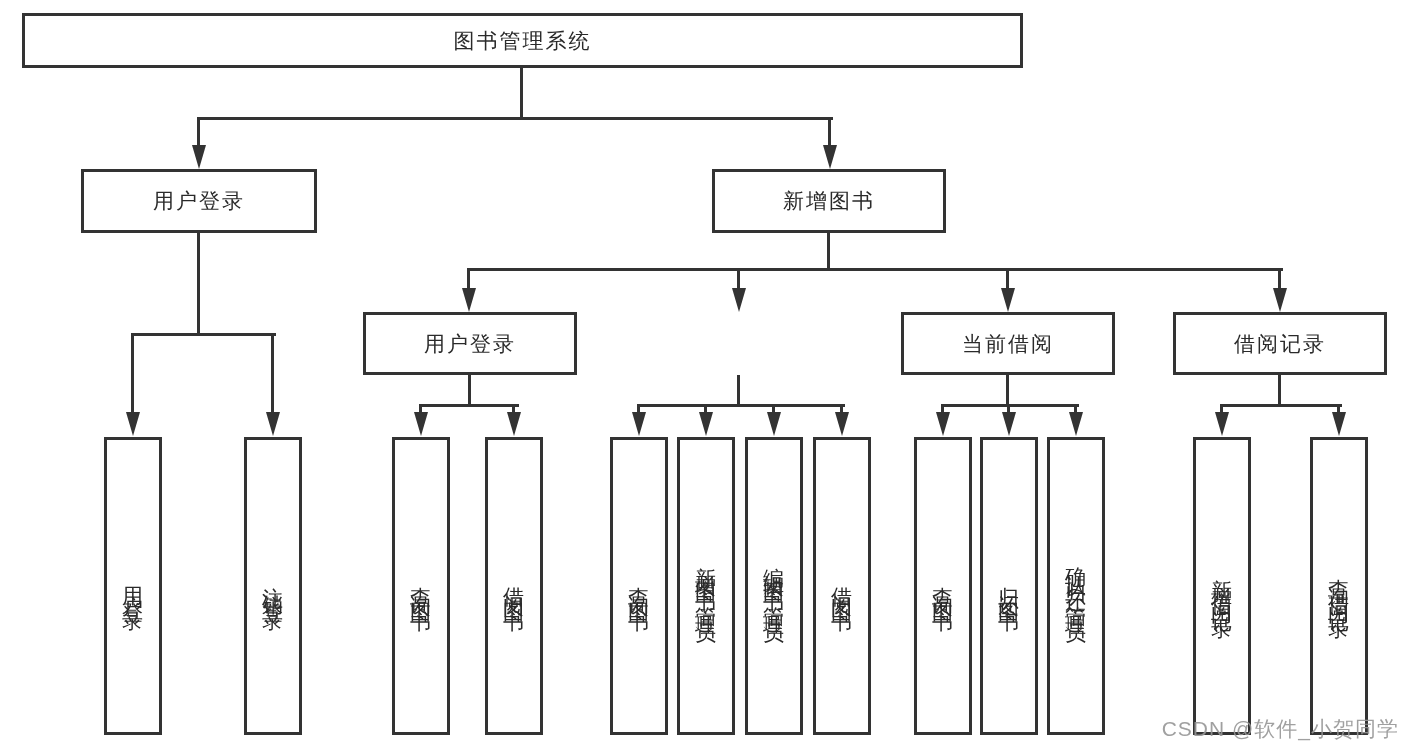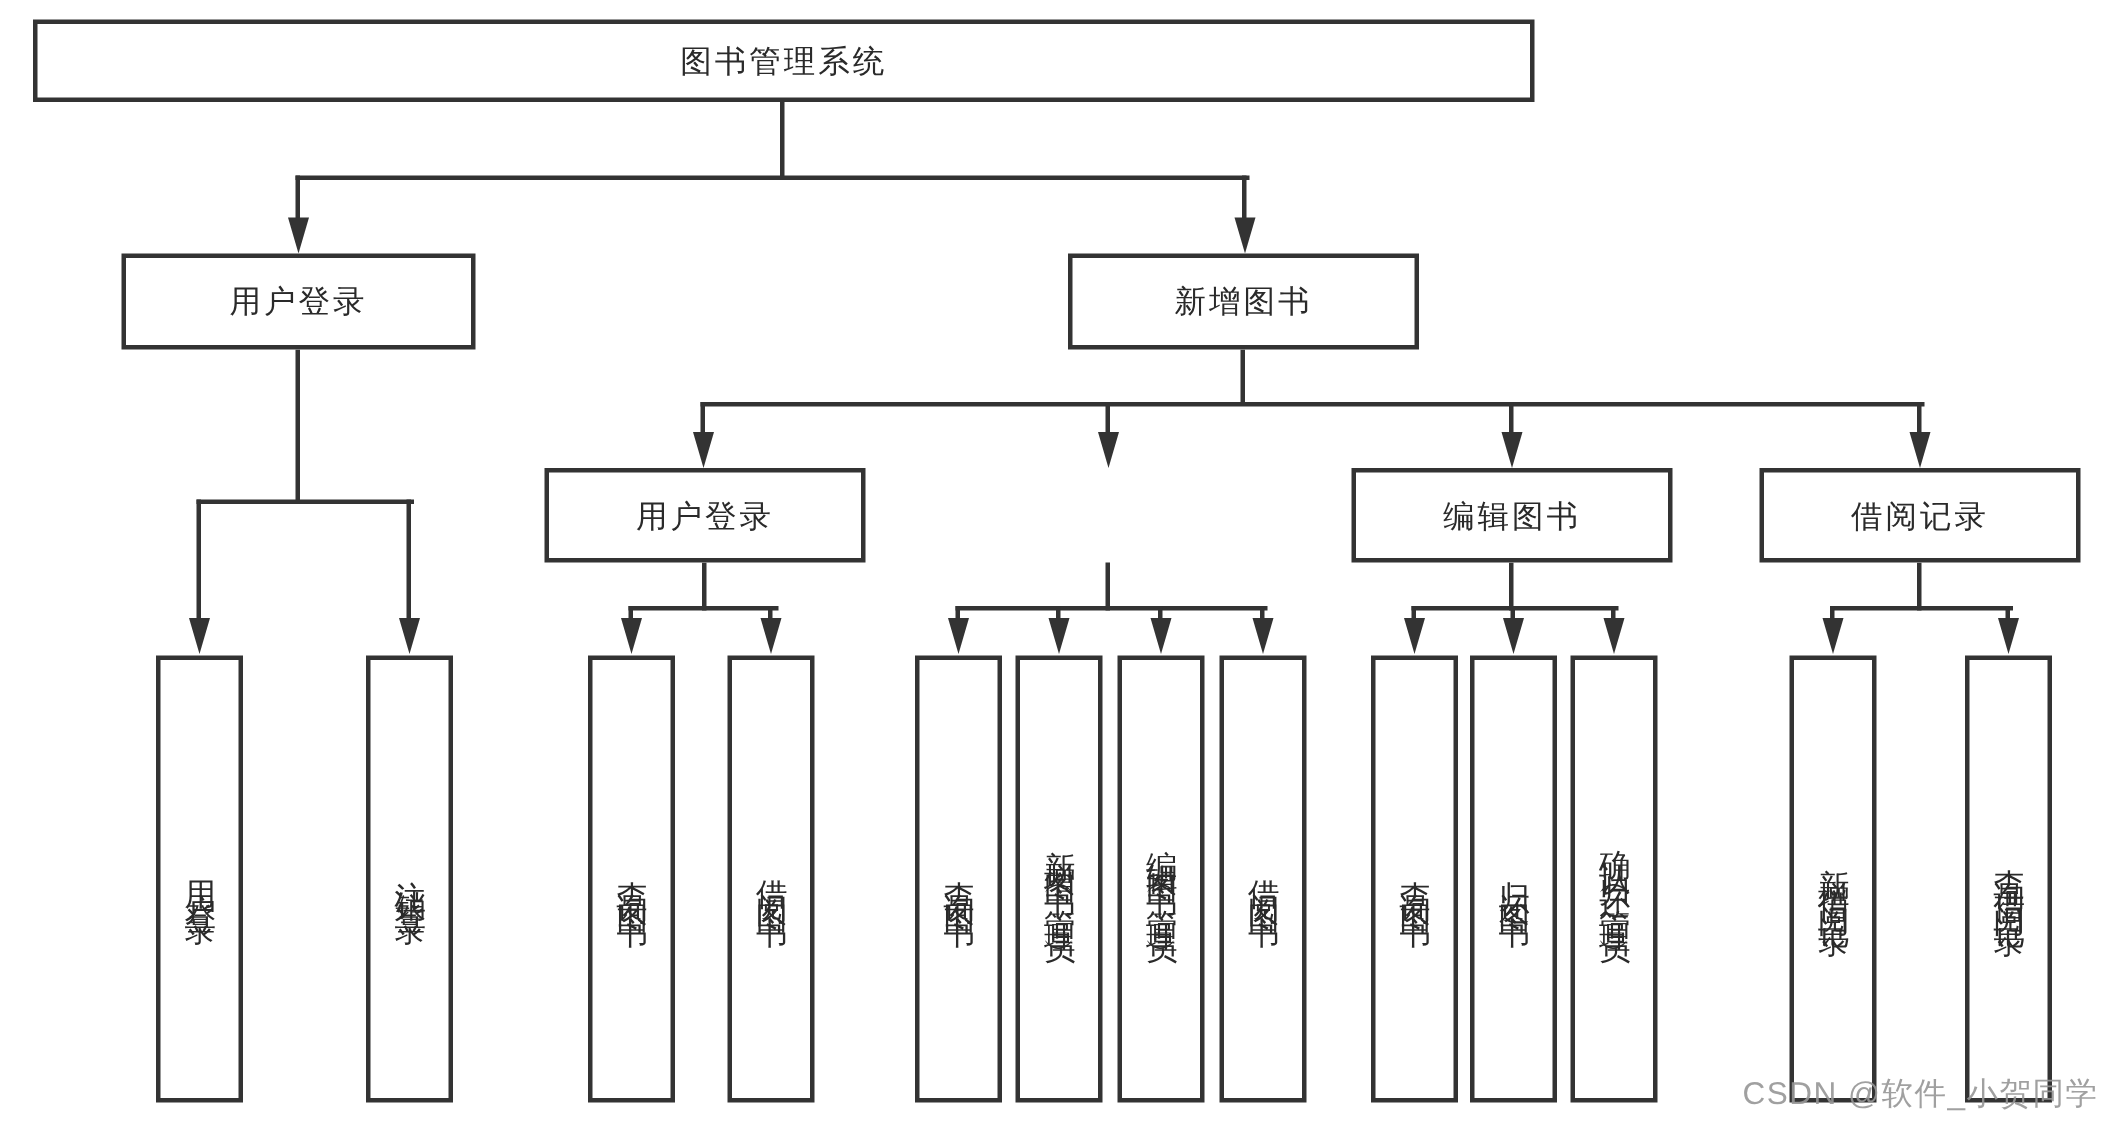--- a/index.html
+++ b/index.html
@@ -79,21 +79,21 @@
 <body>
 
 <div class="canvas">
 
   <div class="box" style="left:22px; top:13px; width:1001px; height:55px;">图书管理系统</div>
 
   <div class="box" style="left:81px; top:169px; width:236px; height:64px;">用户登录</div>
   <div class="box" style="left:712px; top:169px; width:234px; height:64px;">新增图书</div>
 
   <div class="box" style="left:363px; top:312px; width:214px; height:63px;">用户登录</div>
-  <div class="box" style="left:901px; top:312px; width:214px; height:63px;">编辑图书</div>
+  <div class="box" style="left:901px; top:312px; width:214px; height:63px;">当前借阅</div>
   <div class="box" style="left:1173px; top:312px; width:214px; height:63px;">借阅记录</div>
 
   <div class="vbox" style="left:104px; top:437px; width:58px; height:298px;">
     <span class="vtext">用户登录</span>
   </div>
   <div class="vbox" style="left:244px; top:437px; width:58px; height:298px;">
     <span class="vtext">注销登录</span>
   </div>
 
   <div class="vbox" style="left:392px; top:437px; width:58px; height:298px;">

